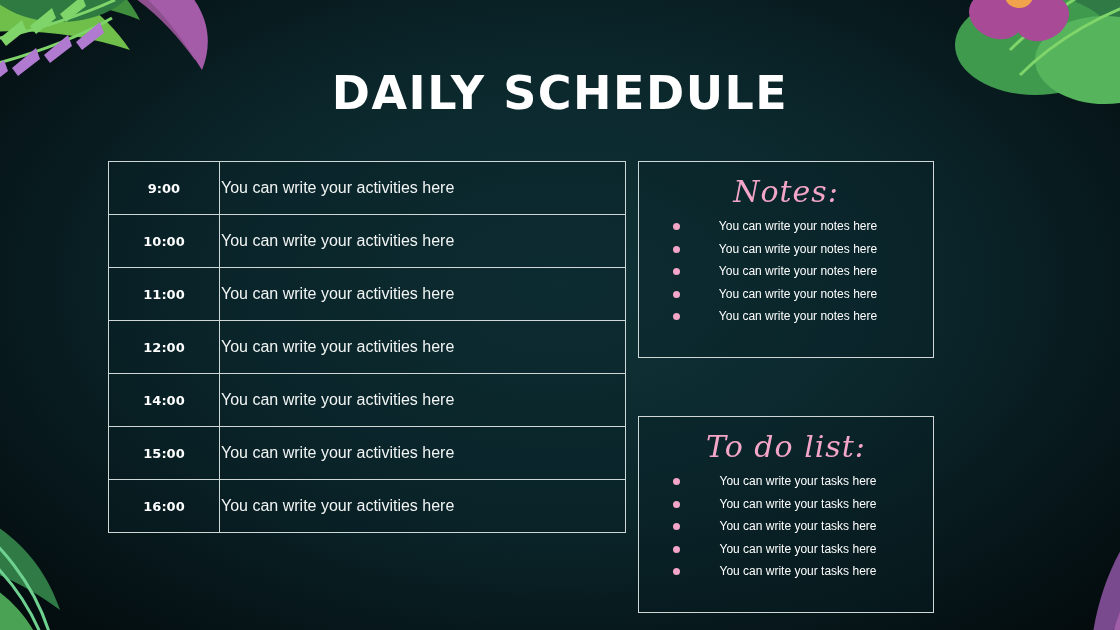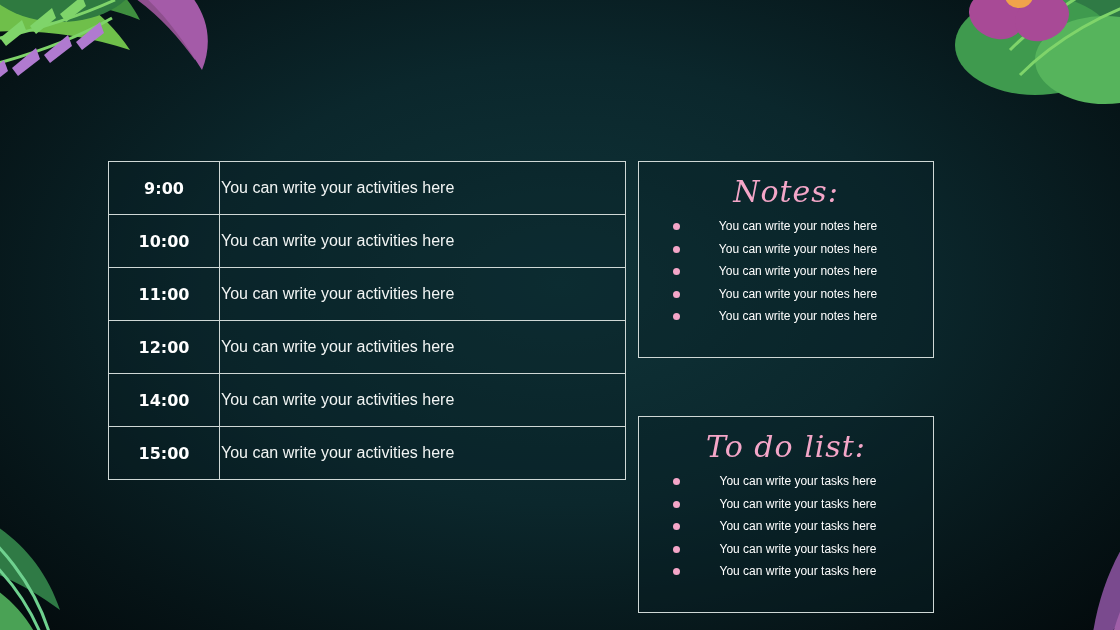--- a/index.html
+++ b/index.html
@@ -57,21 +57,21 @@
   .schedule td {
     border: 1px solid #cfd8d6;
     height: 50px;
     color: #ffffff;
     font-size: 16px;
   }
   .schedule td.time {
     width: 108px;
     text-align: center;
     font-weight: bold;
-    font-size: 16px;
+    font-size: 13px;
     font-family: "DejaVu Sans", sans-serif;
   }
   .schedule td.activity {
     text-align: left;
     font-size: 16px;
     color: #f2f5f4;
   }
 
   
   .panel {
@@ -215,20 +215,21 @@
         <g stroke="#6fd18f" stroke-width="3" fill="none">
           <path d="M300,200 C255,215 215,238 190,260"></path>
         </g>
         <g fill="#4aa255">
           <path d="M300,230 C262,240 230,255 212,260 L300,260 Z"></path>
         </g>
       </g>
     </svg>
   </div>
 
+  <div class="title">DAILY SCHEDULE</div>
 
   <table class="schedule">
     <tbody>
       <tr>
         <td class="time">9:00</td>
         <td class="activity">You can write your activities here</td>
       </tr>
       <tr>
         <td class="time">10:00</td>
         <td class="activity">You can write your activities here</td>
@@ -240,20 +241,24 @@
       <tr>
         <td class="time">12:00</td>
         <td class="activity">You can write your activities here</td>
       </tr>
       <tr>
         <td class="time">14:00</td>
         <td class="activity">You can write your activities here</td>
       </tr>
       <tr>
         <td class="time">15:00</td>
+        <td class="activity">You can write your activities here</td>
+      </tr>
+      <tr>
+        <td class="time">16:00</td>
         <td class="activity">You can write your activities here</td>
       </tr>
     </tbody>
   </table>
 
   <div class="panel panel-notes">
     <div class="panel-heading">Notes:</div>
     <ul class="panel-list">
       <li>
         <span class="bullet"></span>

